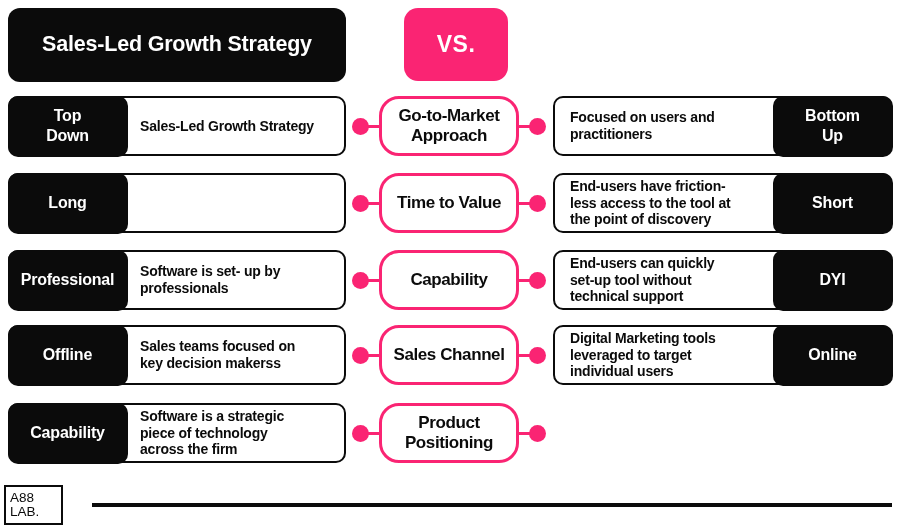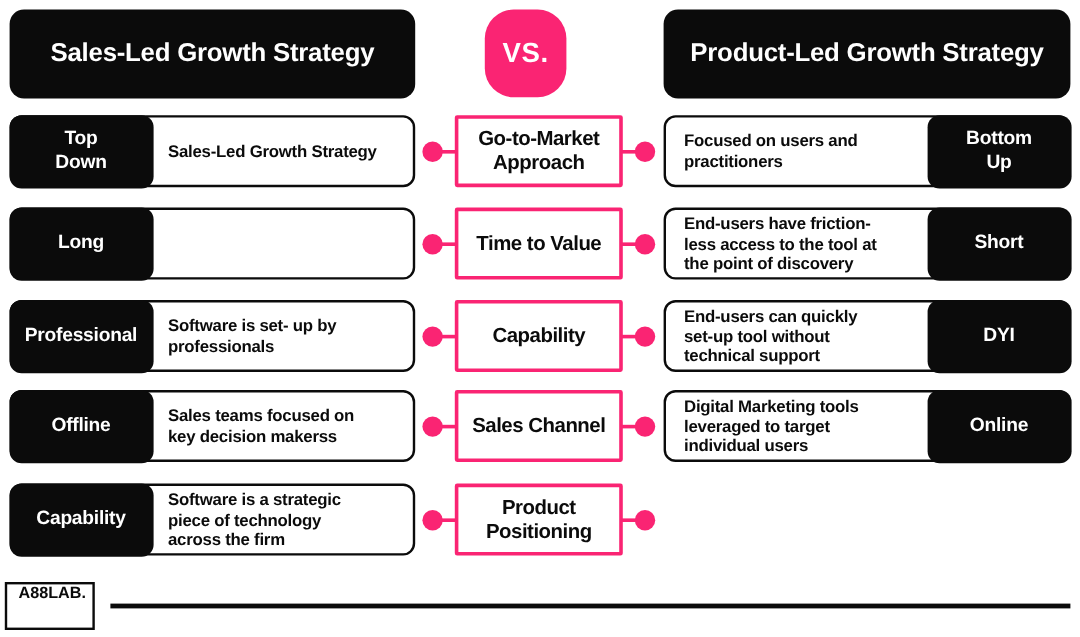--- a/index.html
+++ b/index.html
@@ -10,22 +10,22 @@
   
   .hdr{
     position:absolute;top:8px;height:74px;background:#0b0b0b;border-radius:12px;
     display:flex;align-items:center;justify-content:center;text-align:center;
     color:#ffffff;font-size:21.5px;font-weight:700;line-height:1.28;letter-spacing:-0.2px;
     box-sizing:border-box;padding:0 10px;
   }
   .hdr-left{left:8px;width:338px;}
   .hdr-right{left:553px;width:339px;}
   .vs-badge{
-    position:absolute;left:404px;top:8px;width:68px;height:73px;background:#FA2473;
-    border-radius:24px;display:flex;align-items:center;justify-content:center;
+    position:absolute;left:404px;top:8px;width:104px;height:73px;background:#FA2473;
+    border-radius:14px;display:flex;align-items:center;justify-content:center;
     color:#ffffff;font-size:23px;font-weight:700;letter-spacing:0.5px;
   }
   
   .row{position:absolute;left:0;width:900px;height:60px;}
   .cell{
     position:absolute;top:0;height:60px;border:2.5px solid #0b0b0b;border-radius:10px;
     background:#ffffff;box-sizing:border-box;
   }
   .cell-left{left:8px;width:338px;}
   .cell-right{left:553px;width:339px;}
@@ -39,50 +39,48 @@
   .side-label.at-right{right:-2.5px;}
   .side-desc{
     position:absolute;top:0;bottom:0;display:flex;align-items:center;
     font-size:14px;font-weight:700;line-height:1.18;letter-spacing:-0.2px;
     white-space:pre-line;color:#0b0b0b;
   }
   .cell-left .side-desc{left:130px;right:6px;}
   .cell-right .side-desc{left:15px;right:125px;}
   .center-box{
     position:absolute;left:379px;top:0;width:140px;height:60px;background:#ffffff;
-    border:3px solid #FA2473;border-radius:2px;box-sizing:border-box;
+    border:3px solid #FA2473;border-radius:20px;box-sizing:border-box;
     display:flex;align-items:center;justify-content:center;text-align:center;
     font-size:17px;font-weight:700;line-height:1.2;letter-spacing:-0.4px;
     white-space:pre-line;color:#0b0b0b;
   }
   .cline{position:absolute;top:28.5px;width:22px;height:3.5px;background:#FA2473;}
   .cline-left{left:358px;}
   .cline-right{left:518px;}
   .dot{position:absolute;top:21.5px;width:17px;height:17px;border-radius:50%;background:#FA2473;}
   .dot-left{left:352px;}
   .dot-right{left:529px;}
   
   .logo-box{
-    position:absolute;left:4px;top:485px;width:75px;height:40px;border:2.5px solid #0b0b0b;
-    box-sizing:border-box;display:flex;align-items:flex-start;
+    position:absolute;left:4px;top:485px;width:59px;height:40px;border:2.5px solid #0b0b0b;
+    box-sizing:border-box;display:flex;flex-direction:column;align-items:flex-start;
     justify-content:center;padding-left:4px;
-    font-size:13.5px;font-weight:700;line-height:1.05;letter-spacing:0;color:#0b0b0b;
+    font-size:13.5px;font-weight:400;line-height:1.05;letter-spacing:0;color:#0b0b0b;
   }
   .footer-line{position:absolute;left:92px;top:503px;width:800px;height:4px;background:#0b0b0b;}
 </style>
 </head>
 <body>
 
 <div class="canvas">
 
   <div class="hdr hdr-left">Sales-Led Growth
 Strategy</div>
   <div class="vs-badge">VS.</div>
-  <div class="hdr hdr-right">Product-Led Growth
-Strategy</div>
 
   <div class="row" style="top:96px">
     <div class="cell cell-left">
       <div class="side-label at-left">Top
 Down</div>
       <div class="side-desc">Sales-Led Growth Strategy</div>
     </div>
     <span class="cline cline-left"></span>
     <span class="dot dot-left"></span>
     <div class="center-box">Go-to-Market

